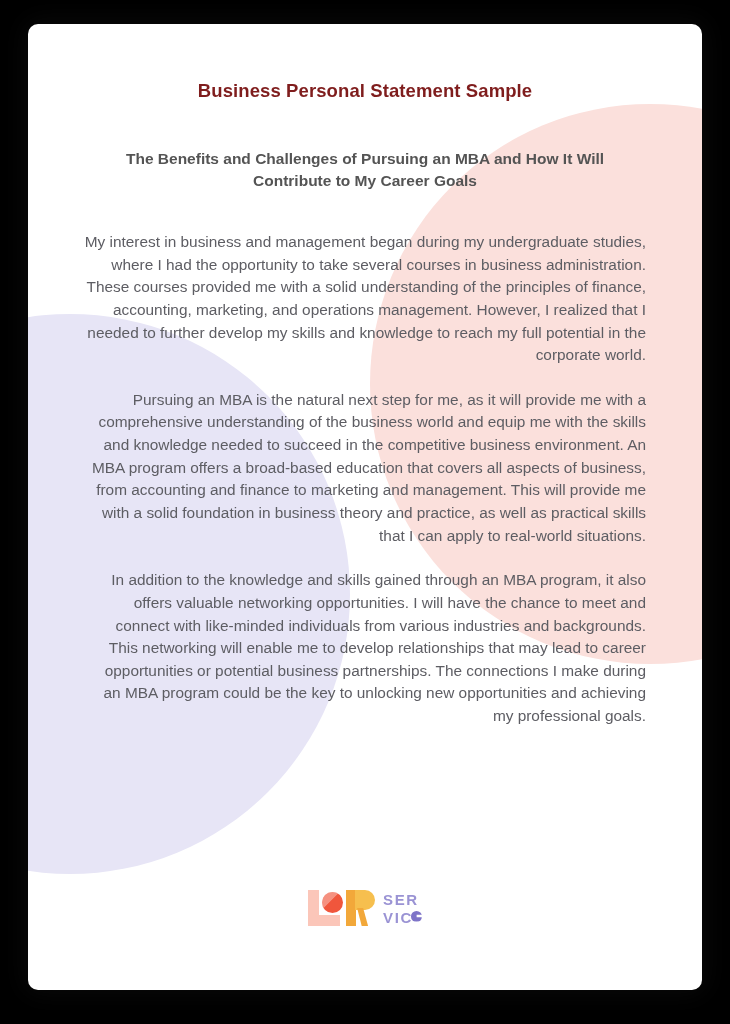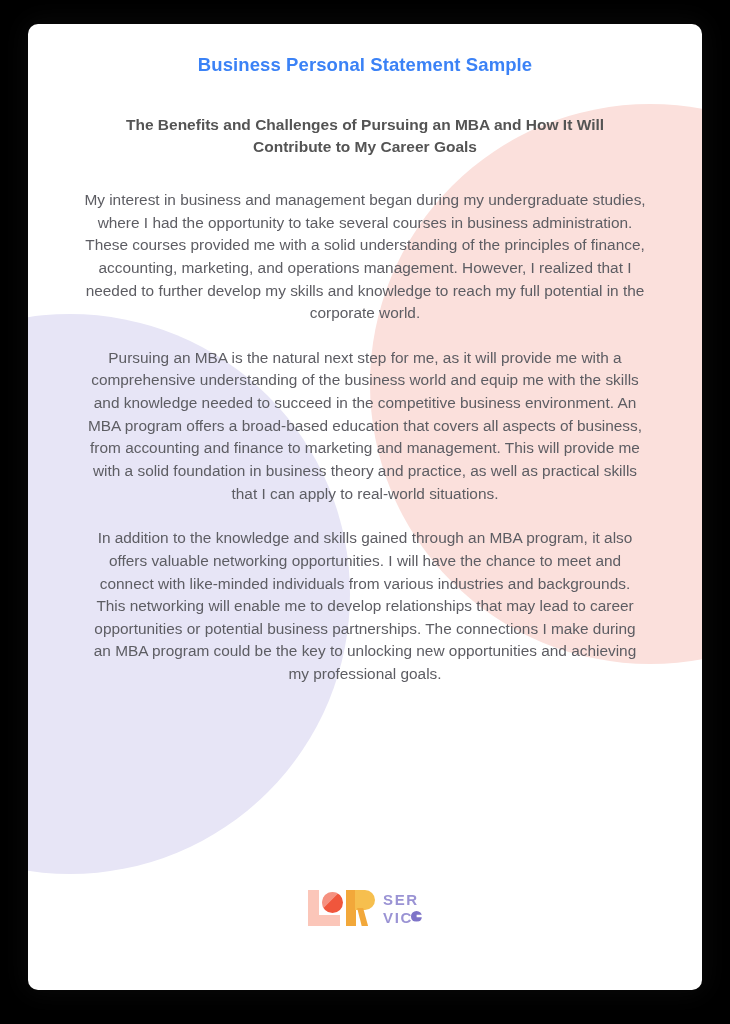--- a/index.html
+++ b/index.html
@@ -59,49 +59,49 @@
 
   
   #content {
     position: relative;
     z-index: 2;
     padding: 0 56px;
   }
 
   #doc-title {
     margin: 0;
-    padding-top: 30px;
+    padding-top: 56px;
     text-align: center;
     font-size: 18.5px;
     font-weight: bold;
-    color: #3b82f6;
+    color: #7f1d1d;
     letter-spacing: 0.1px;
   }
 
   #doc-subtitle {
-    margin: 0;
+    margin: 8px;
     padding-top: 38px;
     text-align: center;
     font-size: 15.5px;
     font-weight: bold;
     color: #545454;
     line-height: 1.45;
     padding-left: 28px;
     padding-right: 28px;
   }
 
   #body-copy {
     padding-top: 30px;
   }
   .para {
     margin: 0 0 22px 0;
     font-size: 15.4px;
     line-height: 1.47;
     color: #5d5d63;
-    text-align: center;
+    text-align: right;
   }
   .para:last-child {
     margin-bottom: 0;
   }
 
   
   #logo {
     position: absolute;
     z-index: 3;
     left: 0;

